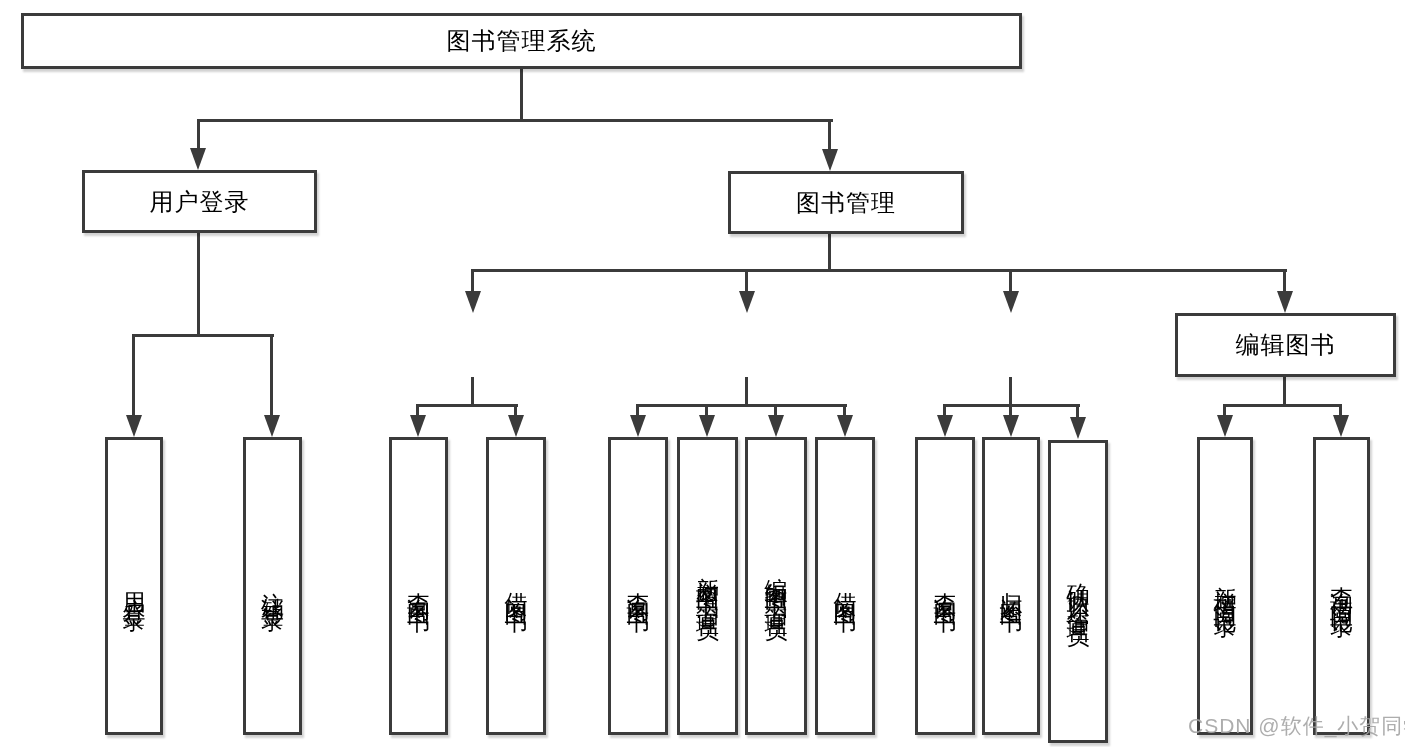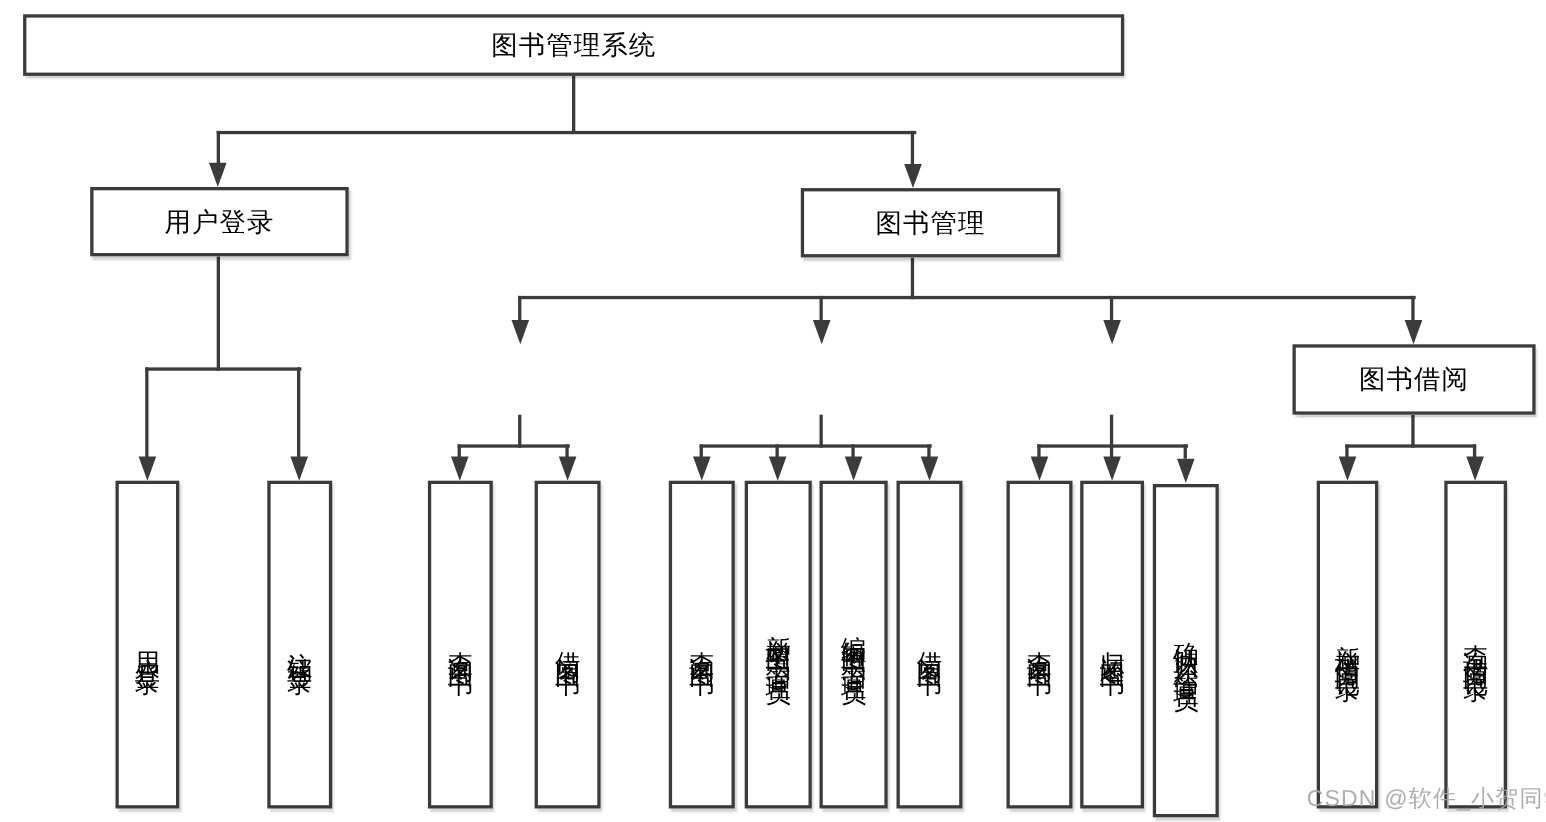--- a/index.html
+++ b/index.html
@@ -99,21 +99,21 @@
   </div>
 
   <div class="box h" style="left:82px;top:170px;width:235px;height:63px">
     <span class="label">用户登录</span>
   </div>
   <div class="box h" style="left:728px;top:171px;width:236px;height:63px">
     <span class="label">图书管理</span>
   </div>
 
   <div class="box h" style="left:1175px;top:313px;width:221px;height:64px">
-    <span class="label">图书借阅</span>
+    <span class="label">编辑图书</span>
   </div>
 
   <div class="box v" style="left:105px;top:437px;width:58px;height:298px">
     <span class="label">用户登录</span>
   </div>
   <div class="box v" style="left:243px;top:437px;width:59px;height:298px">
     <span class="label">注销登录</span>
   </div>
 
   <div class="box v" style="left:389px;top:437px;width:59px;height:298px">

